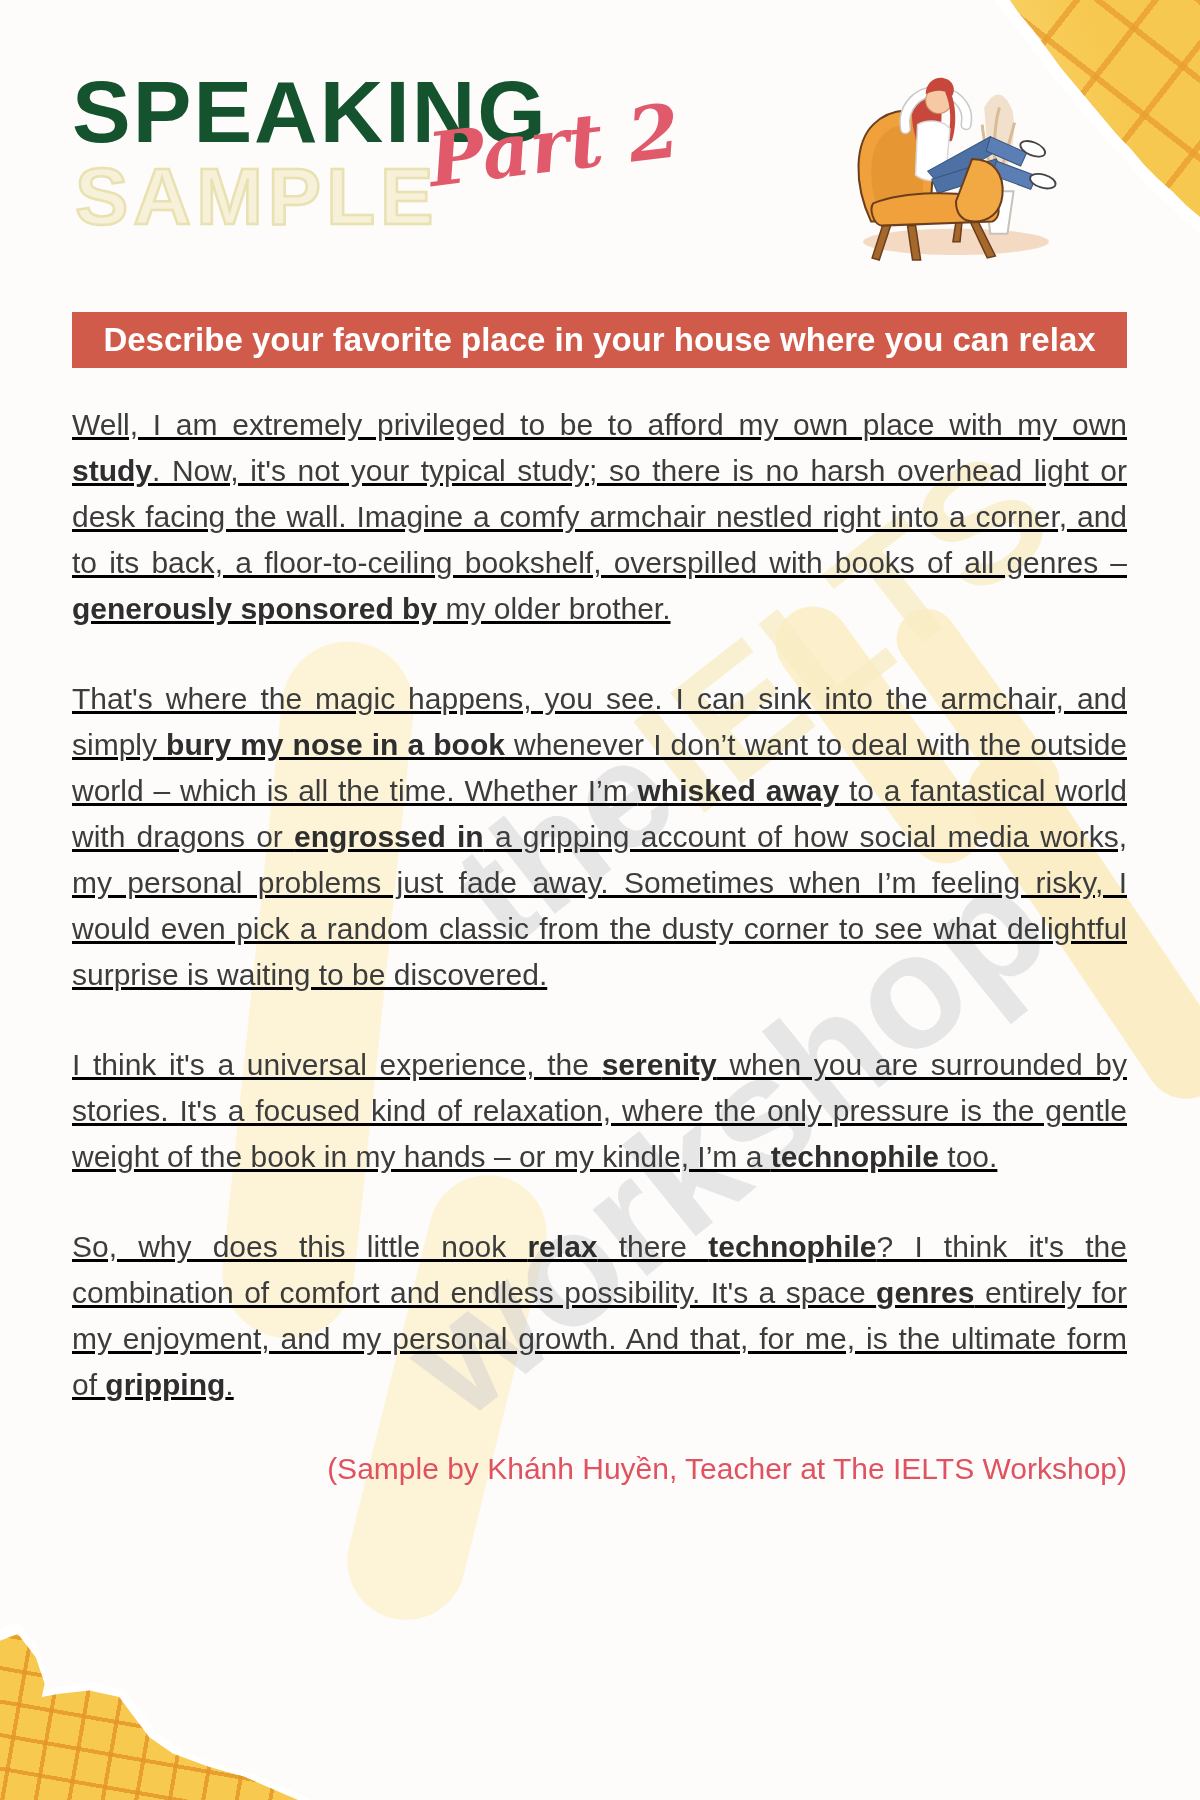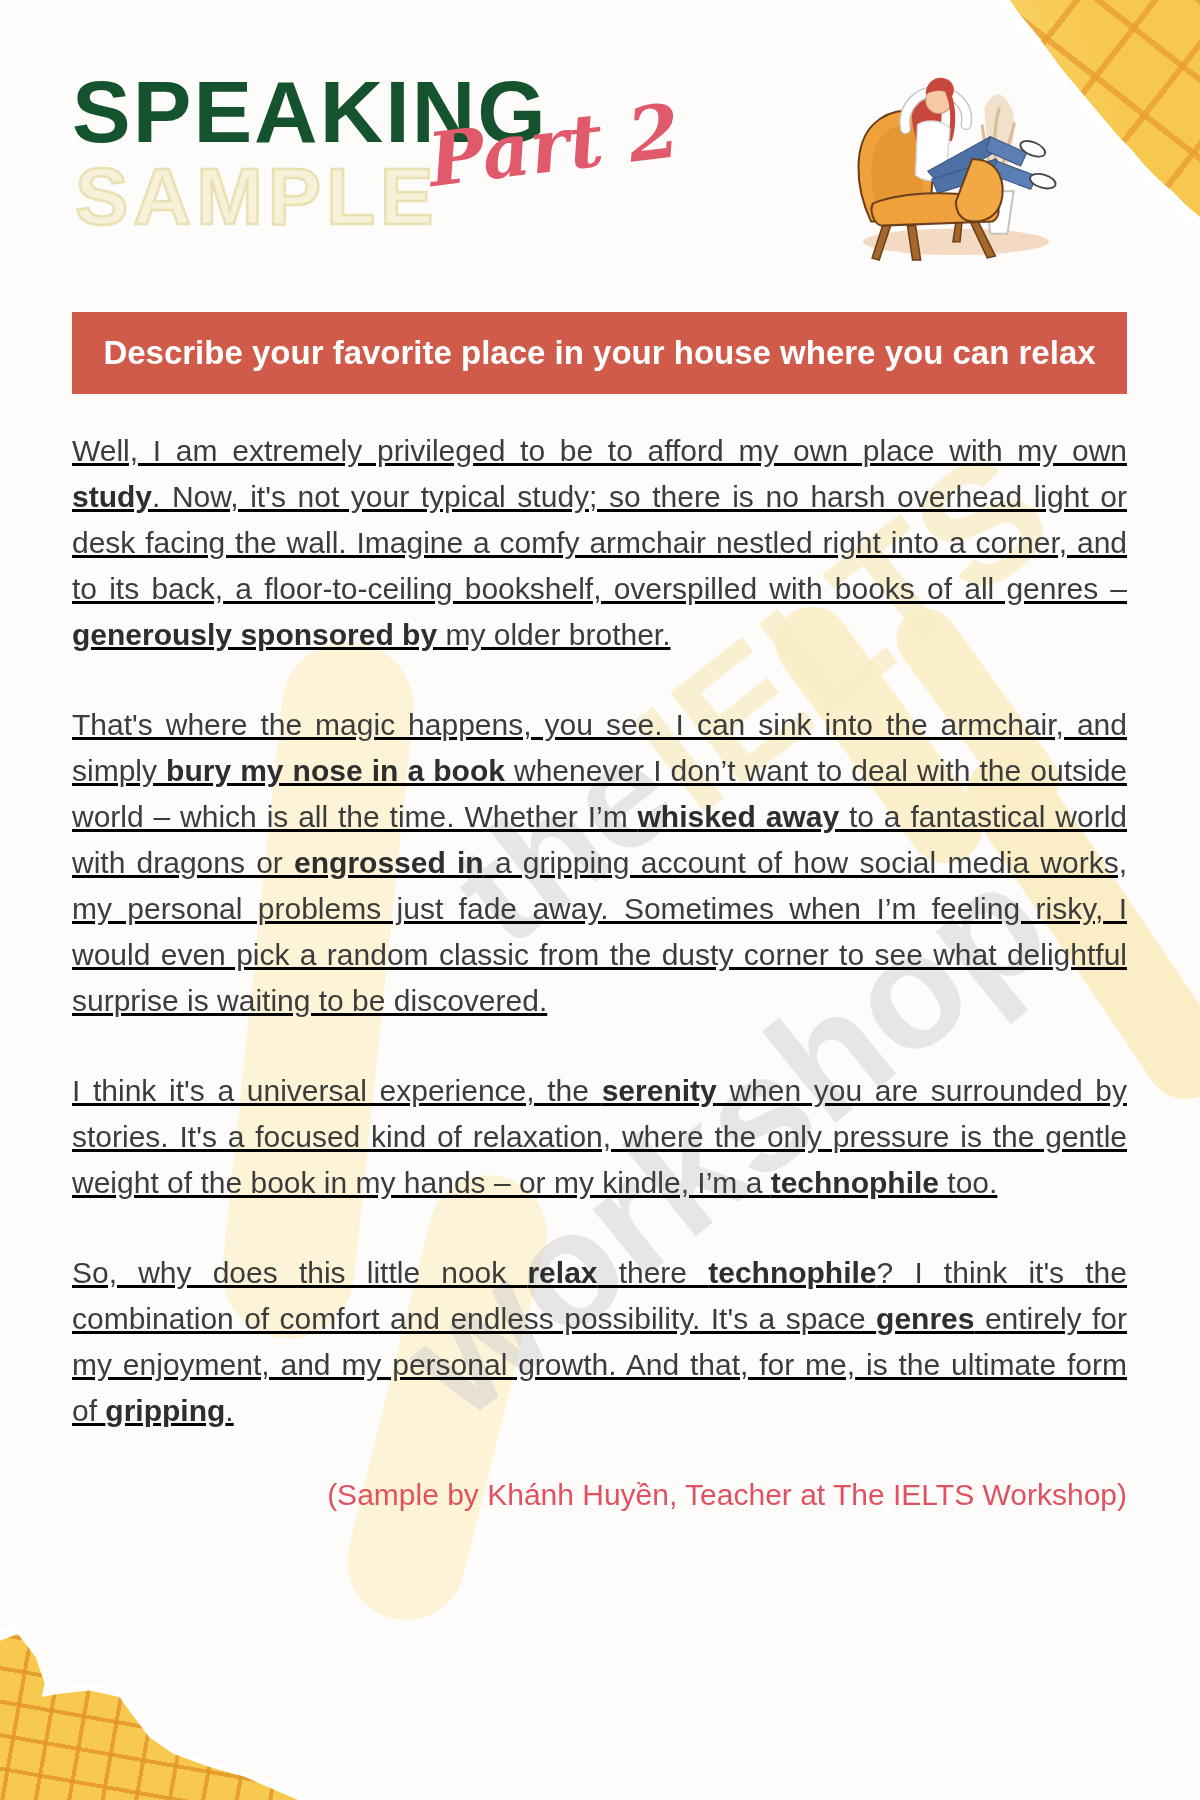--- a/index.html
+++ b/index.html
@@ -68,21 +68,21 @@
   .part-label{
     position:absolute;left:428px;top:108px;z-index:5;
     font-family:"DejaVu Serif", serif;font-style:italic;font-weight:bold;
     font-size:74px;color:#e05a6b;transform:rotate(-7deg);line-height:1;
   }
   .illustration{position:absolute;left:840px;top:62px;width:238px;height:202px;z-index:5;}
 
   
   .main{position:absolute;left:72px;width:1055px;top:312px;z-index:5;}
   .banner{
-    height:82px;background:#d15b4a;display:flex;align-items:center;justify-content:center;
+    height:56px;background:#d15b4a;display:flex;align-items:center;justify-content:center;
   }
   .banner-text{color:#ffffff;font-size:33px;font-weight:bold;}
   .answer{margin-top:34px;text-decoration:underline;}
   .para{
     margin:0 0 44px 0;font-size:30px;line-height:46px;color:#3c3c3c;
     text-align:justify;
   }
   .para b{color:#2e2e2e;}
   .credit{
     margin-top:18px;text-align:right;

